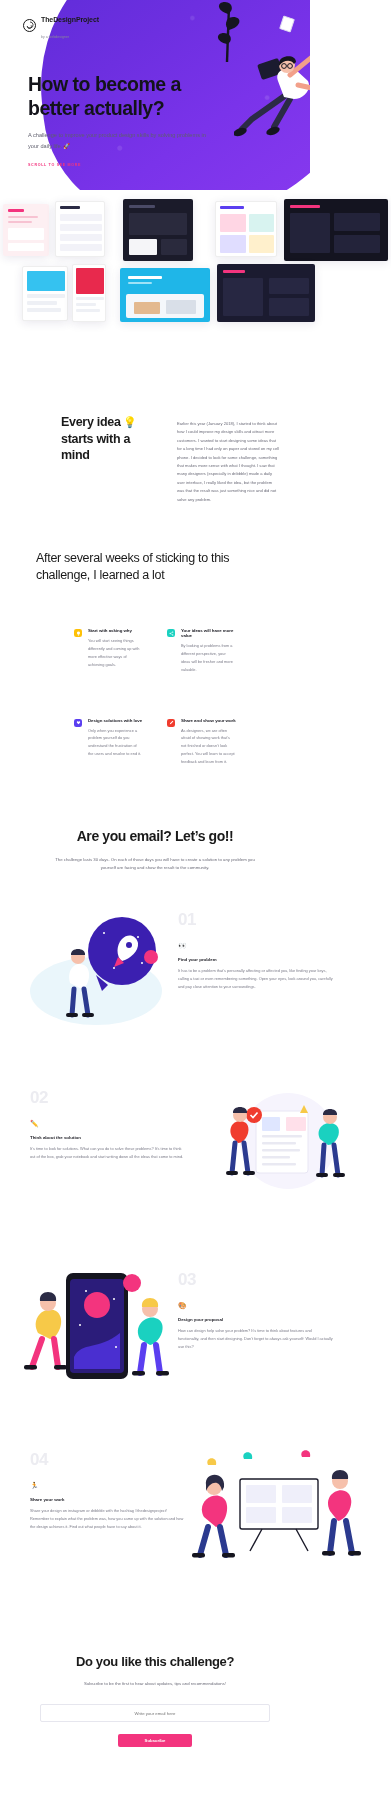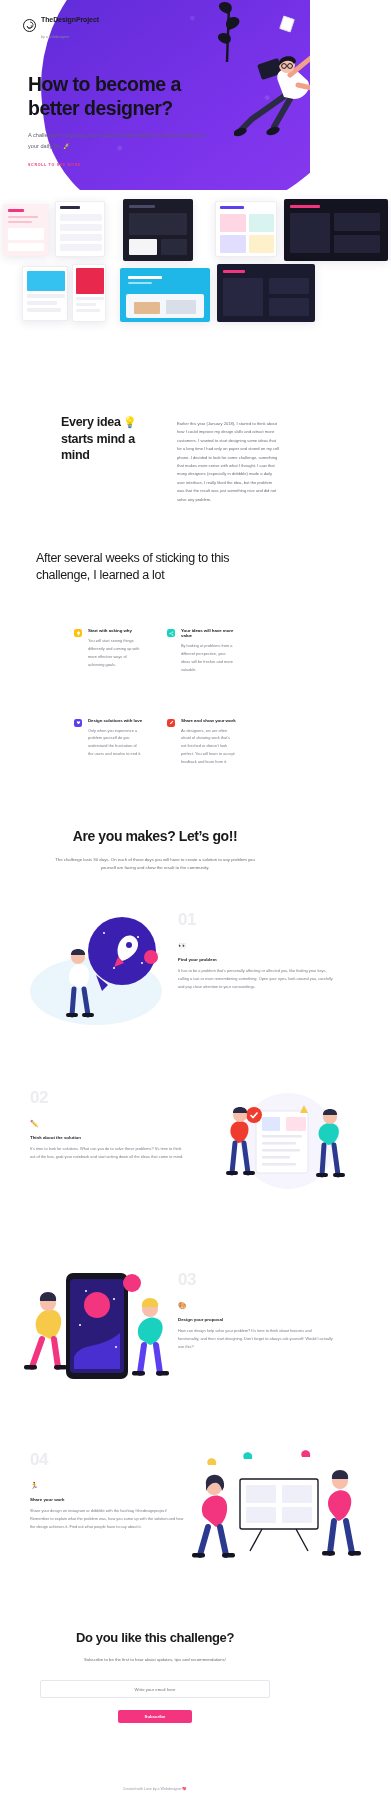--- a/index.html
+++ b/index.html
@@ -90,21 +90,21 @@
   
   .step { position:relative; height:170px; margin-top:18px; }
   .step-txt { position:absolute; width:156px; }
   .step-num { font-size:17px; font-weight:bold; color:#ececf1; letter-spacing:-.5px; line-height:1; }
   .step-emoji { font-size:7px; margin-top:14px; display:block; }
   .step-t { font-size:4.4px; font-weight:bold; margin-top:7px; color:#1a1a22; }
   .step-d { font-size:3.9px; line-height:2.05; color:#7b7b88; margin-top:5px; }
   .step-ill { position:absolute; }
 
   
-  .subs { margin-top:24px; text-align:center; padding:0 40px 0; }
+  .subs { margin-top:48px; text-align:center; padding:0 40px 0; }
   .subs-h { font-size:13px; font-weight:bold; letter-spacing:-.35px; }
   .subs-p { font-size:4.3px; color:#6b6b78; margin-top:11px; line-height:1.9; }
   .subs-field { margin:16px auto 0; width:230px; height:18px; border:1px solid #e6e6ee;
                 border-radius:2px; display:flex; align-items:center; justify-content:center; background:#fff;}
   .subs-field input { border:0; outline:0; width:100%; text-align:center; font-size:4.3px;
                       color:#9a9aa6; font-family:"Liberation Sans",sans-serif; background:transparent;}
   .subs-btn { margin:12px auto 0; width:74px; height:13px; background:#f3347e; border:0; border-radius:2px;
               color:#fff; font-size:4.3px; font-weight:bold; cursor:pointer;
               font-family:"Liberation Sans",sans-serif; }
 
@@ -176,21 +176,21 @@
       </span>
       <span class="logo-text">
         <span class="logo-title">TheDesignProject</span><br>
         <span class="logo-sub">by a webdesigner</span>
       </span>
     </div>
 
     <div class="hero-copy">
       <h1 class="hero-h1">
         <span>How to become a</span><br>
-        <span>better designer?</span>
+        <span>better actually?</span>
       </h1>
       <p class="hero-p">A challenge to improve your product design skills by solving problems in your daily life. 🚀</p>
       <div class="hero-link">SCROLL TO SEE MORE</div>
     </div>
   </section>
 
   <section class="gallery">
 
     <div class="shot" style="left:3px;top:8px;width:46px;height:52px;background:#fdeff2;">
       <div class="shot-inner">
@@ -269,21 +269,21 @@
         <div class="bar" style="left:52px;top:34px;width:40px;height:18px;background:#272742;"></div>
       </div>
     </div>
   </section>
 
   <section class="idea">
     <div class="idea-left">
       <h2 class="idea-h">
         <span>Every idea</span>
         <span class="bulb">💡</span><br>
-        <span>starts mind a</span><br>
+        <span>starts with a</span><br>
         <span>mind</span>
       </h2>
     </div>
     <div class="idea-right">
       <p class="body-txt">Earlier this year (January 2018), I started to think about how I could improve my design skills and attract more customers. I wanted to start designing some ideas that for a long time I had only on paper and stored on my cell phone. I decided to look for some challenge, something that makes more sense with what I thought. I saw that many designers (especially in dribbble) made a daily user interface, I really liked the idea, but the problem was that the result was just something nice and did not solve any problem.</p>
     </div>
   </section>
 
   <section class="weeks">
     <h2 class="weeks-h">After several weeks of sticking to this challenge, I learned a lot</h2>
@@ -337,21 +337,21 @@
         </span>
         <div>
           <div class="card-t">Share and show your work</div>
           <div class="card-d">As designers, we are often afraid of showing work that's not finished or doesn't look perfect. You will learn to accept feedback and learn from it.</div>
         </div>
       </div>
     </div>
   </section>
 
   <section class="ready">
-    <h2 class="ready-h">Are you makes? Let’s go!!</h2>
+    <h2 class="ready-h">Are you email? Let’s go!!</h2>
     <p class="ready-p">The challenge lasts 30 days. On each of those days you will have to create a solution to any problem you yourself are facing and show the result to the community.</p>
   </section>
 
   <section class="step" style="margin-top:30px;">
     <div class="step-ill" style="left:18px;top:10px;width:160px;height:125px;">
       <svg width="160" height="125" viewBox="0 0 160 125">
         <ellipse cx="78" cy="78" rx="66" ry="34" fill="#eaf6fb"></ellipse>
         <circle cx="104" cy="38" r="34" fill="#3b1fb0"></circle>
         <path d="M78 62 L90 72 L84 78Z" fill="#3b1fb0"></path>
         <circle cx="86" cy="20" r="1" fill="#fff"></circle>

